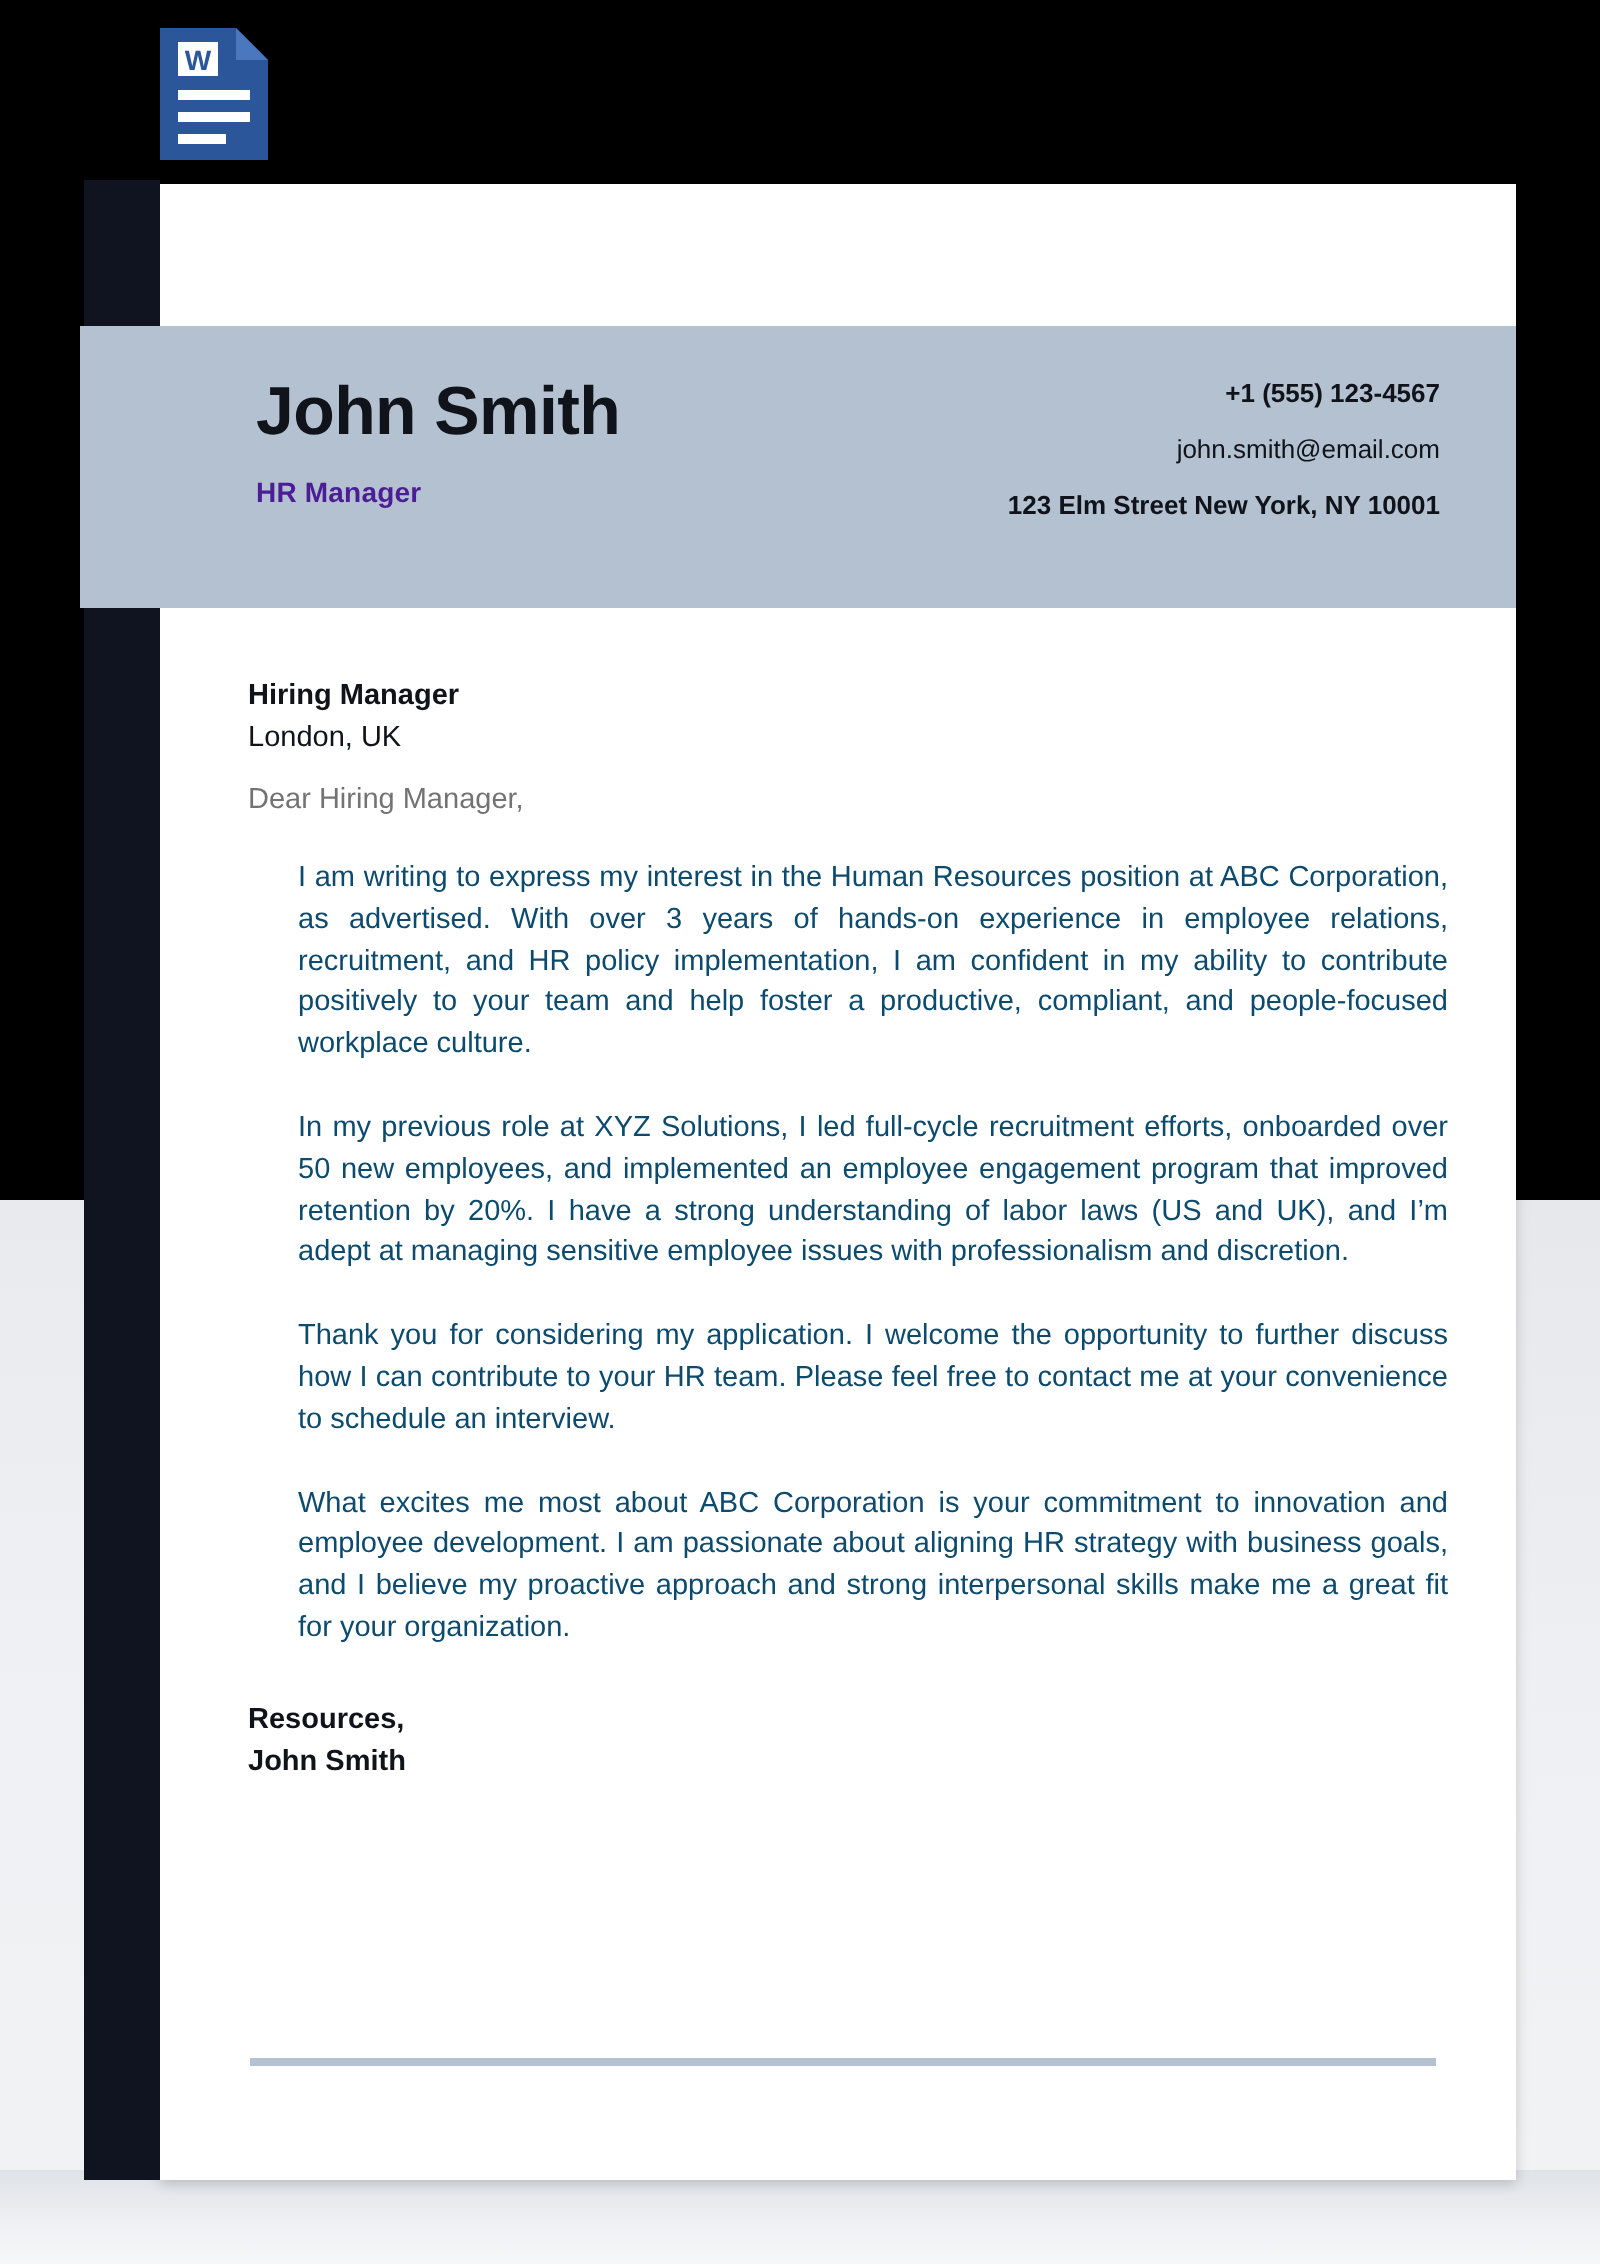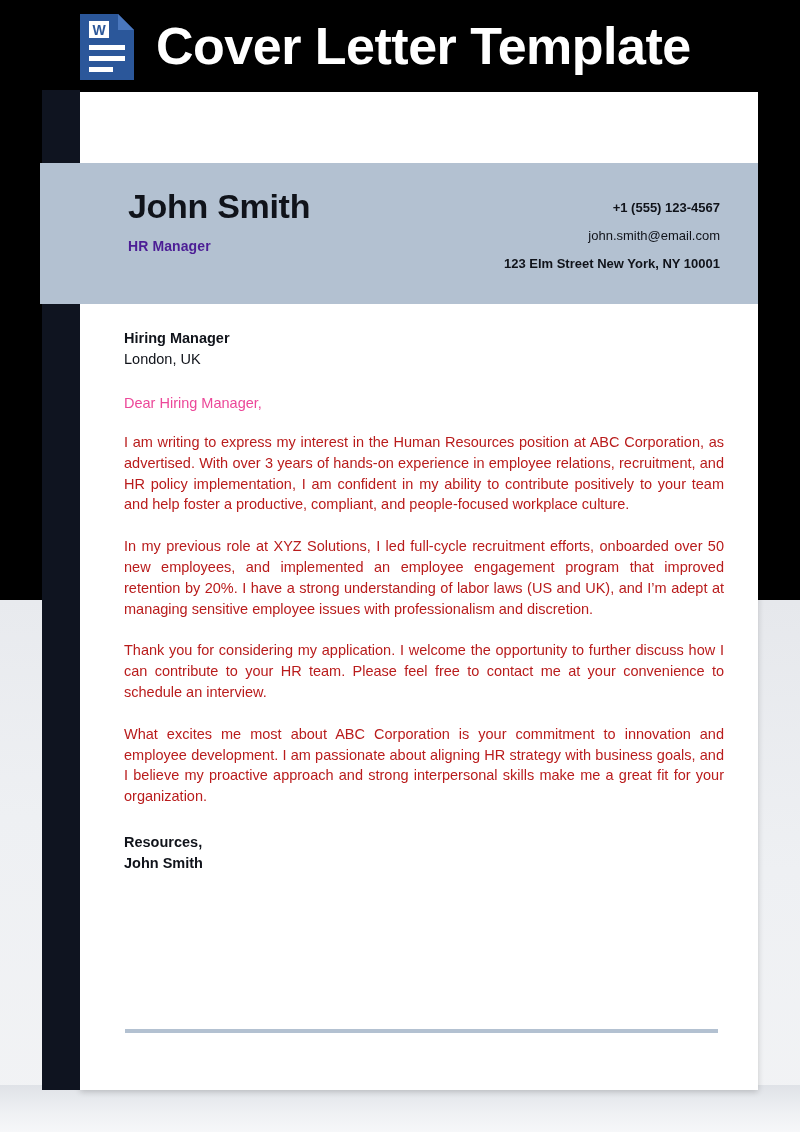--- a/index.html
+++ b/index.html
@@ -139,58 +139,59 @@
     letter-spacing: -0.3px;
   }
   .job-title {
     font-size: 14px;
     font-weight: bold;
     color: #4c1d95;
     margin-top: 13px;
     letter-spacing: 0.1px;
   }
   .contact-block {
-    padding-top: 38px;
+    padding-top: 27px;
     text-align: right;
   }
   .contact-line {
     font-size: 13px;
     color: #10131a;
     line-height: 1;
     margin-bottom: 15px;
   }
   .contact-line.bold { font-weight: bold; }
   .contact-line:last-child { margin-bottom: 0; }
 
   
   .letter-body {
     position: absolute;
     left: 124px;
-    top: 328px;
+    top: 338px;
     width: 600px;
     z-index: 4;
   }
   .recipient-line {
     font-size: 14.5px;
     color: #10131a;
     line-height: 20.5px;
   }
   .recipient-line.bold { font-weight: bold; }
 
   .salutation {
     font-size: 14.5px;
-    color: #ec4899;
-    margin-top: 26px;
+    color: #737373;
+    margin-top: 13px;
   }
   .para {
     font-size: 14.5px;
-    color: #b91c1c;
+    color: #0c4a6e;
     line-height: 20.8px;
     text-align: justify;
     margin-top: 21px;
+    margin-left: 25px;
   }
   .signoff {
     margin-top: 25px;
   }
   .signoff div {
     font-size: 14.5px;
     font-weight: bold;
     color: #10131a;
     line-height: 21px;
   }
@@ -221,21 +222,20 @@
     <svg viewBox="0 0 54 66" xmlns="http://www.w3.org/2000/svg">
       <path d="M0 0 H38 L54 16 V66 H0 Z" fill="#2b579a"></path>
       <path d="M38 0 L54 16 H38 Z" fill="#4a77bd"></path>
       <rect x="9" y="7" width="20" height="17" fill="#ffffff"></rect>
       <text x="19" y="21" font-family="'Liberation Sans', sans-serif" font-size="14" font-weight="bold" fill="#2b579a" text-anchor="middle">W</text>
       <rect x="9" y="31" width="36" height="5" fill="#ffffff"></rect>
       <rect x="9" y="42" width="36" height="5" fill="#ffffff"></rect>
       <rect x="9" y="53" width="24" height="5" fill="#ffffff"></rect>
     </svg>
   </div>
-  <div class="topbar-title">Cover Letter Template</div>
 </div>
 
 <div class="page"></div>
 <div class="sidebar-strip"></div>
 
 <div class="letterhead">
   <div class="letterhead-inner">
     <div class="name-block">
       <div class="name">John Smith</div>
       <div class="job-title">HR Manager</div>

